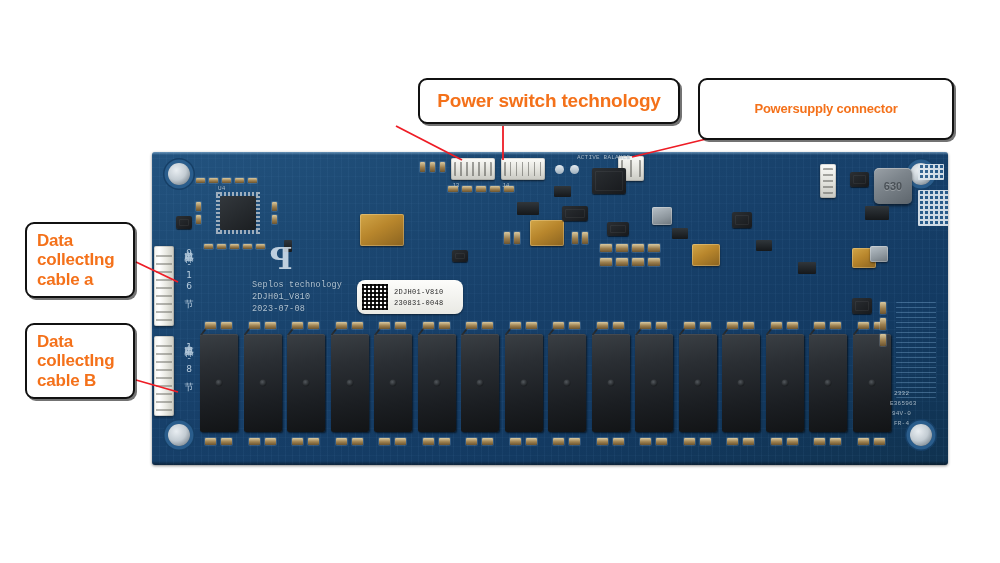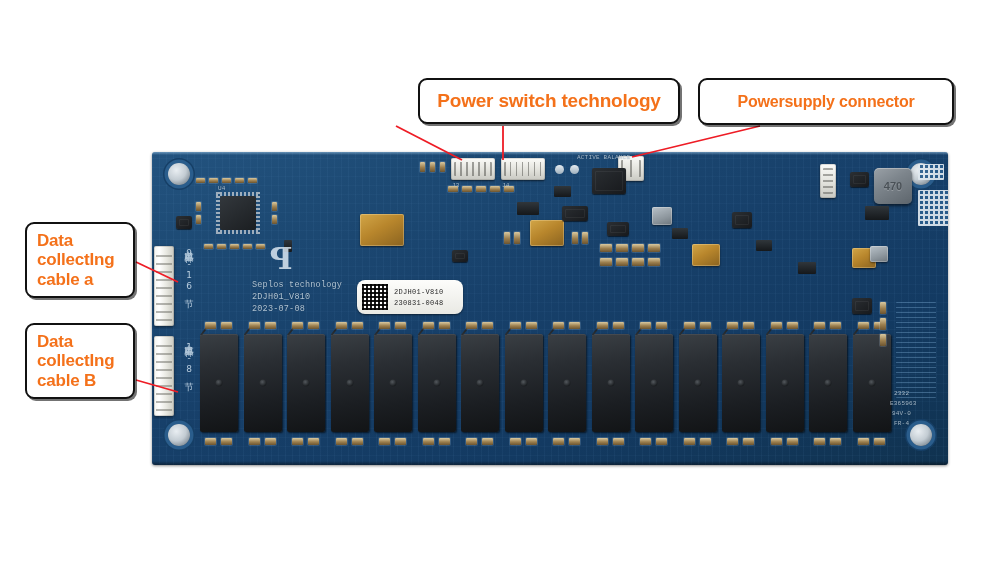--- a/index.html
+++ b/index.html
@@ -28,21 +28,21 @@
     color: #F4711A;
     font-weight: bold;
     letter-spacing: -0.2px;
     z-index: 40;
     box-shadow: 2px 2px 0 rgba(0,0,0,0.55);
   }
   .callout .ctxt { line-height: 1.12; text-align: center; white-space: pre-line; }
 
   #cal-dry      { left: 150px; top: 78px;  width: 250px; height: 46px; font-size: 19px; }
   #cal-pwsw     { left: 418px; top: 78px;  width: 262px; height: 46px; font-size: 19px; }
-  #cal-pwsup    { left: 698px; top: 78px;  width: 256px; height: 47px; font-size: 16px; }
+  #cal-pwsup    { left: 698px; top: 78px;  width: 256px; height: 62px; font-size: 13px; }
   #cal-cable-a  { left: 25px;  top: 222px; width: 110px; height: 76px; font-size: 17px; }
   #cal-cable-b  { left: 25px;  top: 323px; width: 110px; height: 76px; font-size: 17px; }
   #cal-cable-a .ctxt, #cal-cable-b .ctxt { text-align: left; padding-left: 10px; width:100%; }
 
   
   #leaders { position: absolute; left:0; top:0; width: 1000px; height: 563px; z-index: 35; }
 
   
   #board {
     position: absolute;
@@ -281,21 +281,21 @@
     <div class="smd" style="left:268px; top:10px; width:5px; height:10px;"></div>
     <div class="smd" style="left:278px; top:10px; width:5px; height:10px;"></div>
     <div class="smd" style="left:288px; top:10px; width:5px; height:10px;"></div>
 
     <div class="smd" style="left:296px; top:34px; width:10px; height:6px;"></div>
     <div class="smd" style="left:310px; top:34px; width:10px; height:6px;"></div>
     <div class="smd" style="left:324px; top:34px; width:10px; height:6px;"></div>
     <div class="smd" style="left:338px; top:34px; width:10px; height:6px;"></div>
     <div class="smd" style="left:352px; top:34px; width:10px; height:6px;"></div>
 
-    <div class="inductor" style="left:722px; top:16px; width:38px; height:36px;">470</div>
+    <div class="inductor" style="left:722px; top:16px; width:38px; height:36px;">630</div>
 
     <div class="pad-grid" style="left:766px; top:12px; width:26px; height:16px;"></div>
     <div class="pad-grid" style="left:766px; top:38px; width:32px; height:36px;"></div>
 
     <div class="smd-b" style="left:713px; top:54px; width:24px; height:14px;"></div>
     <div class="ic" style="left:698px; top:20px; width:19px; height:15px;"></div>
 
     <div class="xfmr" style="left:208px; top:62px; width:44px; height:32px;"></div>
     <div class="xfmr" style="left:378px; top:68px; width:34px; height:26px;"></div>
     <div class="xfmr" style="left:540px; top:92px; width:28px; height:22px;"></div>

